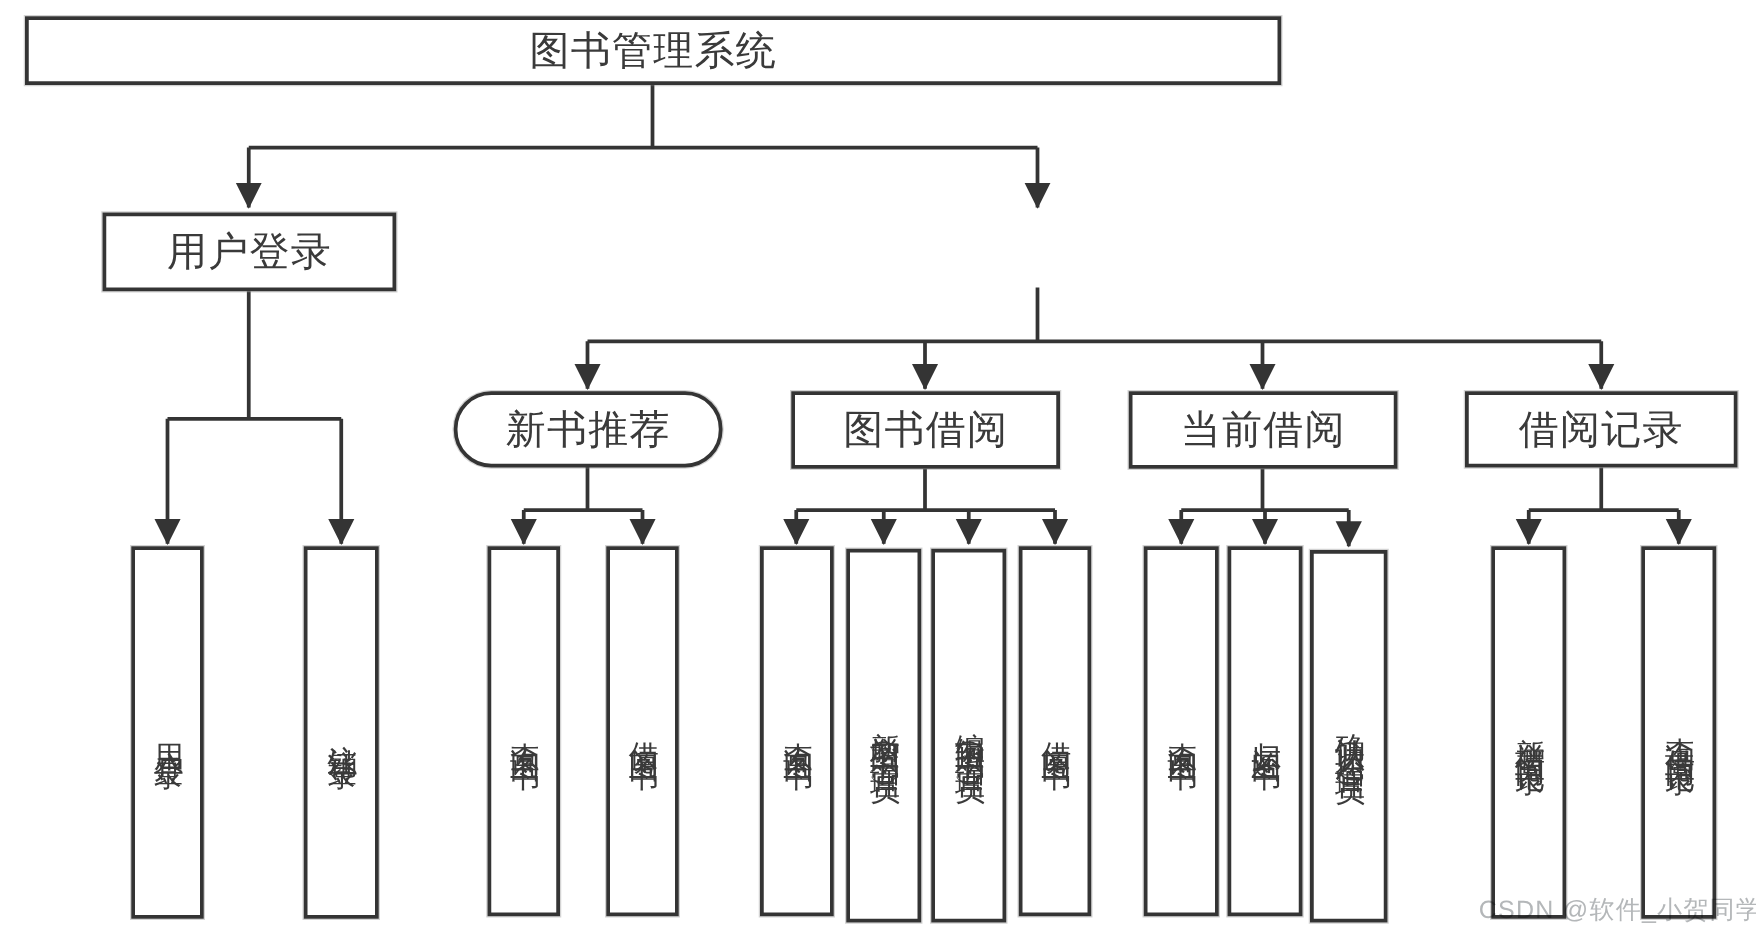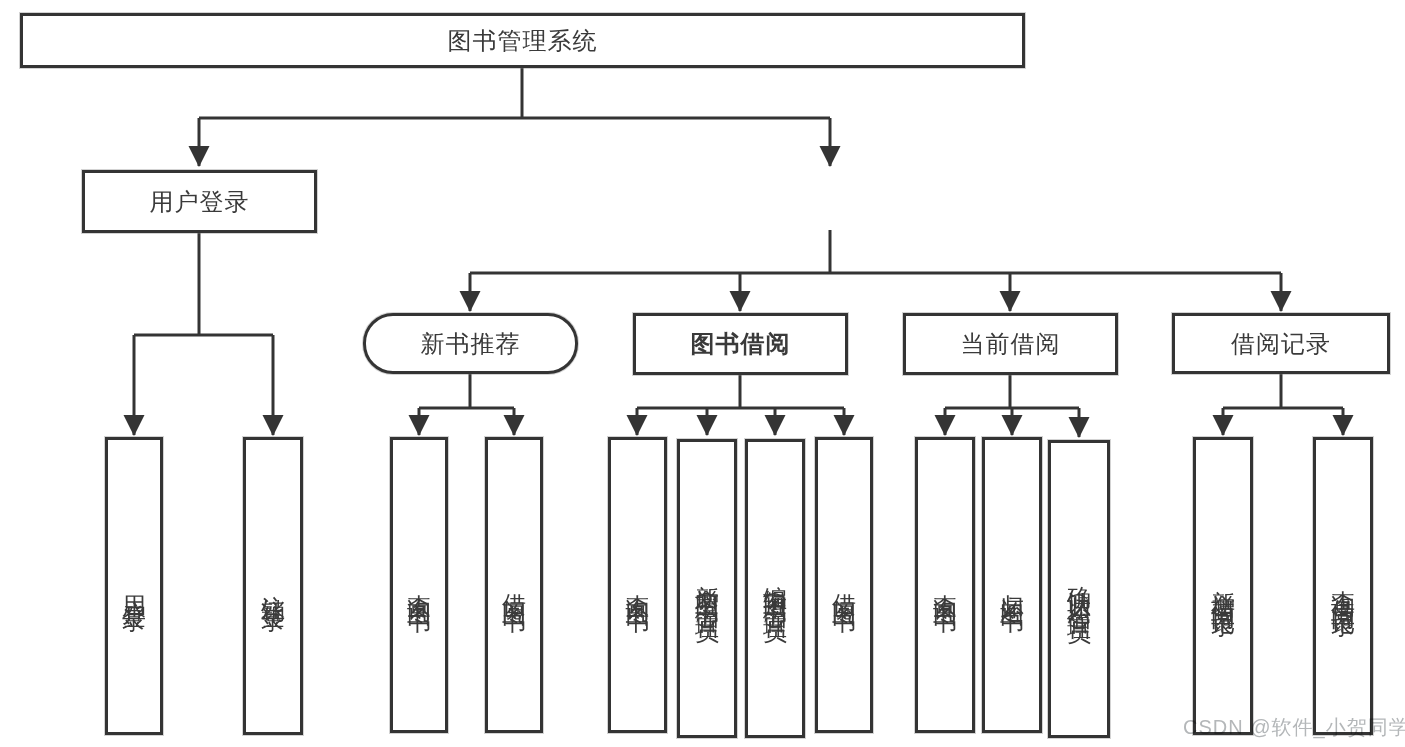--- a/index.html
+++ b/index.html
@@ -13,21 +13,21 @@
   .connectors{position:absolute;left:0;top:0;z-index:0;}
   .node{
     position:absolute;
     box-sizing:border-box;
     background:#ffffff;
     border:3px solid #343434;
     box-shadow:0 0 0 1px rgba(130,130,130,.35);
     color:#3a3a3a;
     display:flex;align-items:center;justify-content:center;
     z-index:1;
-    font-size:24px;
+    font-size:32px;
     letter-spacing:1px;
     white-space:nowrap;
   }
   .vnode{
     writing-mode:vertical-rl;
     text-orientation:mixed;
     letter-spacing:5px;
     font-size:24px;
     line-height:1;
     padding:4px 0;
@@ -97,21 +97,21 @@
       <path d="M1223,408 L1223,435" marker-end="url(#arrow)"></path>
       <path d="M1343,408 L1343,435" marker-end="url(#arrow)"></path>
     </g>
   </svg>
 
   <div class="node" style="left:20px;top:13px;width:1005px;height:55px;">图书管理系统</div>
 
   <div class="node" style="left:82px;top:170px;width:235px;height:63px;">用户登录</div>
 
   <div class="node" style="left:363px;top:313px;width:215px;height:61px;border-radius:30px;">新书推荐</div>
-  <div class="node" style="left:633px;top:313px;width:215px;height:62px;font-weight:bold;">图书借阅</div>
+  <div class="node" style="left:633px;top:313px;width:215px;height:62px;">图书借阅</div>
   <div class="node" style="left:903px;top:313px;width:215px;height:62px;">当前借阅</div>
   <div class="node" style="left:1172px;top:313px;width:218px;height:61px;">借阅记录</div>
 
   <div class="node vnode" style="left:105px;top:437px;width:58px;height:298px;">用户登录</div>
   <div class="node vnode" style="left:243px;top:437px;width:60px;height:298px;">注销登录</div>
 
   <div class="node vnode" style="left:390px;top:437px;width:58px;height:296px;">查询图书</div>
   <div class="node vnode" style="left:485px;top:437px;width:58px;height:296px;">借阅图书</div>
 
   <div class="node vnode" style="left:608px;top:437px;width:59px;height:296px;">查询图书</div>

